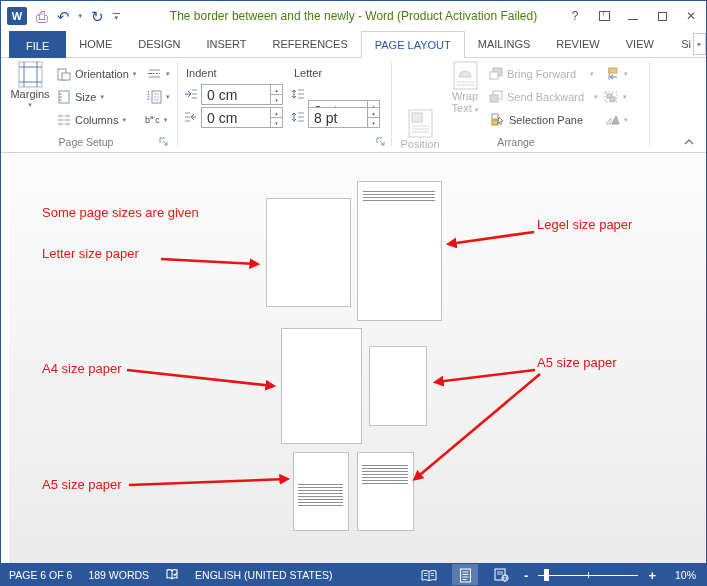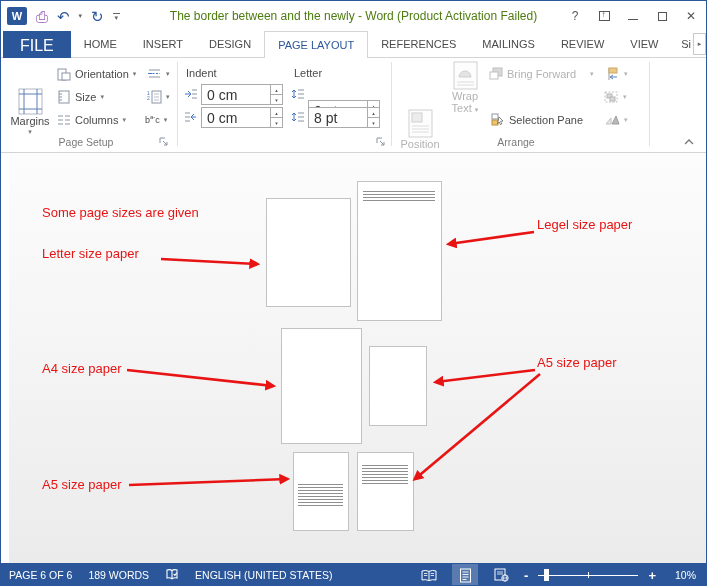--- a/index.html
+++ b/index.html
@@ -26,22 +26,22 @@
   .win-controls{position:absolute;right:4px;top:0;height:30px;display:flex;align-items:center;gap:7px;}
   .wbtn{width:22px;height:22px;display:flex;align-items:center;justify-content:center;color:#555;font-size:12px;}
   .min-glyph{width:10px;border-top:1px solid #555;margin-top:6px;}
   .max-glyph{width:9px;height:9px;border:1px solid #555;}
   .ribbon-display-glyph{width:11px;height:10px;border:1px solid #555;position:relative;}
   .ribbon-display-glyph:after{content:"↑";position:absolute;left:2px;top:-2px;font-size:8px;color:#555;}
 
   
   .tabbar{position:absolute;left:0;top:30px;width:100%;height:27px;background:#fff;border-bottom:1px solid #d4d4d4;
     display:flex;align-items:stretch;}
-  .tab-file{background:var(--accent-blue);color:#fff;font-size:16px;display:flex;align-items:center;
-    padding:15px 17px;margin-left:2px;}
+  .tab-file{background:var(--accent-blue);color:#fff;font-size:11px;display:flex;align-items:center;
+    padding:15px 17px;margin-left:8px;}
   .tab{font-size:11px;color:#4a4a4a;display:flex;align-items:center;padding:0 13px;position:relative;}
   .tab.active{color:var(--accent-blue);background:#fff;border:1px solid #d4d4d4;border-bottom:none;margin-bottom:-1px;}
   .tab-overflow{margin-left:auto;display:flex;align-items:center;font-size:11px;color:#4a4a4a;padding-right:0;}
   .overflow-btn{width:13px;height:22px;border:1px solid #c9c9c9;display:flex;align-items:center;justify-content:center;
     font-size:7px;color:#666;margin-left:2px;}
 
   
   .ribbon{position:absolute;left:0;top:57px;width:100%;height:95px;background:#fff;border-bottom:1px solid #d4d4d4;}
   .vdiv{position:absolute;top:4px;height:84px;width:1px;background:#e2e2e2;}
   .grp-label{position:absolute;bottom:4px;font-size:10.5px;color:#7a7a7a;text-align:center;}
@@ -113,36 +113,36 @@
       <span class="wbtn">
           <span class="max-glyph"></span>
         </span>
       <span class="wbtn">✕</span>
     </div>
   </div>
 
   <div class="tabbar">
     <div class="tab-file">FILE</div>
     <div class="tab">HOME</div>
+    <div class="tab">DESIGN</div>
     <div class="tab">INSERT</div>
-    <div class="tab">DESIGN</div>
+    <div class="tab">REFERENCES</div>
     <div class="tab active">PAGE LAYOUT</div>
-    <div class="tab">REFERENCES</div>
     <div class="tab">MAILINGS</div>
     <div class="tab">REVIEW</div>
     <div class="tab">VIEW</div>
     <div class="tab-overflow">
       <span>Si</span>
       <span class="overflow-btn">▸</span>
     </div>
   </div>
 
   <div class="ribbon">
 
-    <div class="bigbtn" style="left:6px;top:3px;width:46px;margin-top:27px;">
+    <div class="bigbtn" style="left:6px;top:3px;width:46px;">
       <svg width="27" height="27">
         <rect x="2" y="1" width="23" height="25" fill="#fff" stroke="#aeb6c4"></rect>
         <line x1="7" y1="1" x2="7" y2="26" stroke="#5b7fb5"></line>
         <line x1="20" y1="1" x2="20" y2="26" stroke="#5b7fb5"></line>
         <line x1="2" y1="6" x2="25" y2="6" stroke="#5b7fb5"></line>
         <line x1="2" y1="21" x2="25" y2="21" stroke="#5b7fb5"></line>
       </svg>
       <span>Margins</span>
       <span class="dd">▾</span>
     </div>
@@ -305,20 +305,28 @@
       <span><span>Text</span> <span class="dd">▾</span></span>
     </div>
 
     <div class="rbtn disabled" style="left:488px;top:5px;">
       <svg width="14" height="13">
         <rect x="4" y="1" width="9" height="8" fill="#d9d9d9" stroke="#c0c0c0"></rect>
         <rect x="1" y="5" width="8" height="7" fill="#fff" stroke="#c0c0c0"></rect>
       </svg>
       <span>Bring Forward</span>
       <span class="dd" style="margin-left:10px;">▾</span>
+    </div>
+    <div class="rbtn disabled" style="left:488px;top:28px;">
+      <svg width="14" height="13">
+        <rect x="4" y="1" width="9" height="8" fill="#fff" stroke="#c0c0c0"></rect>
+        <rect x="1" y="5" width="8" height="7" fill="#d9d9d9" stroke="#c0c0c0"></rect>
+      </svg>
+      <span>Send Backward</span>
+      <span class="dd" style="margin-left:6px;">▾</span>
     </div>
     <div class="rbtn" style="left:490px;top:51px;">
       <svg width="14" height="13">
         <rect x="1" y="1" width="6" height="5" fill="#fff" stroke="#8a94a5"></rect>
         <rect x="1" y="7" width="6" height="5" fill="#f0c36d" stroke="#b98f3e"></rect>
         <path d="M8,4 l4,4 -2.4,0.3 1.2,2.6 -1.4,0.7 -1.2,-2.6 -1.6,1.6 z" fill="#fff" stroke="#555" stroke-width="0.7"></path>
       </svg>
       <span>Selection Pane</span>
     </div>
 

